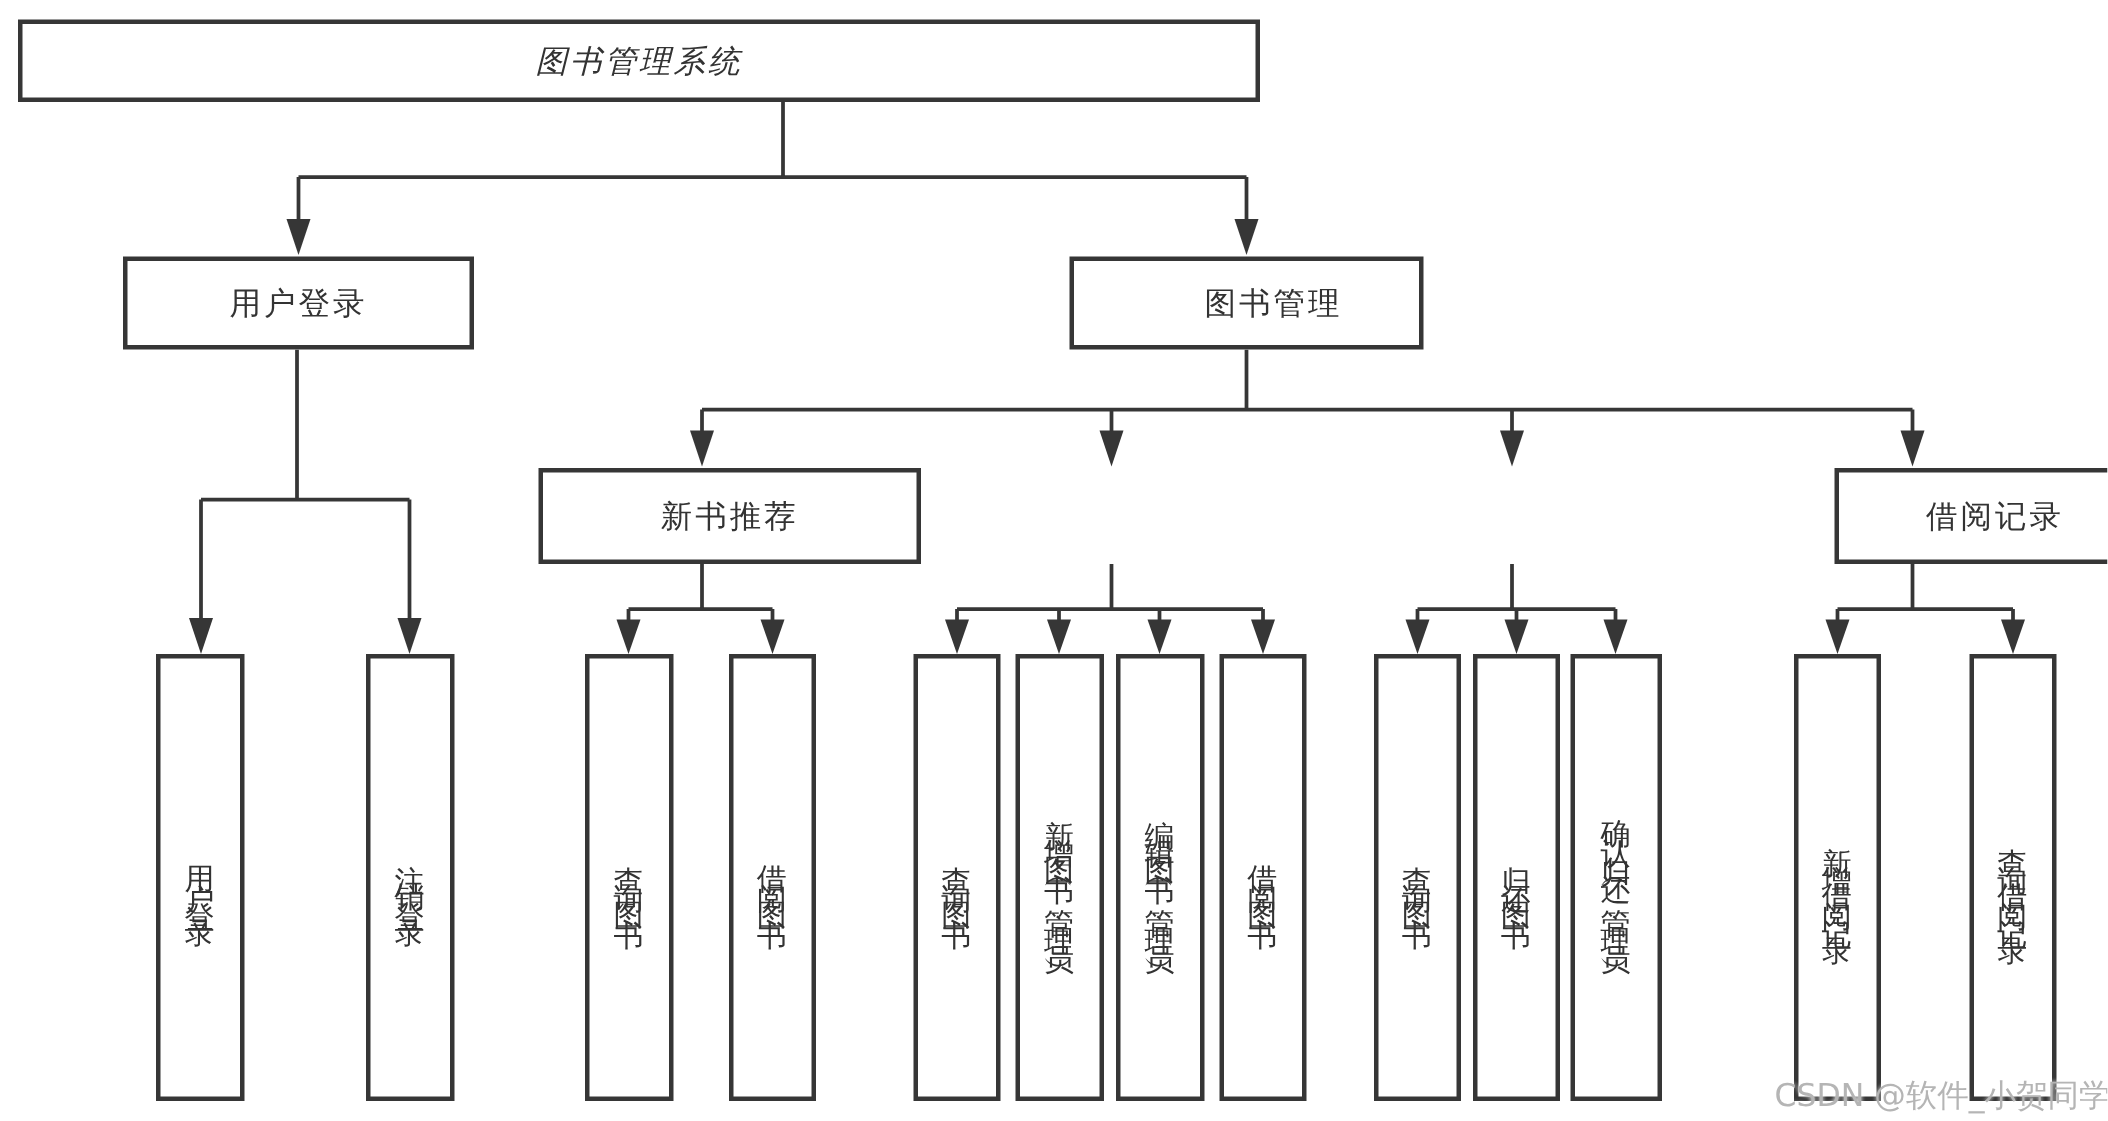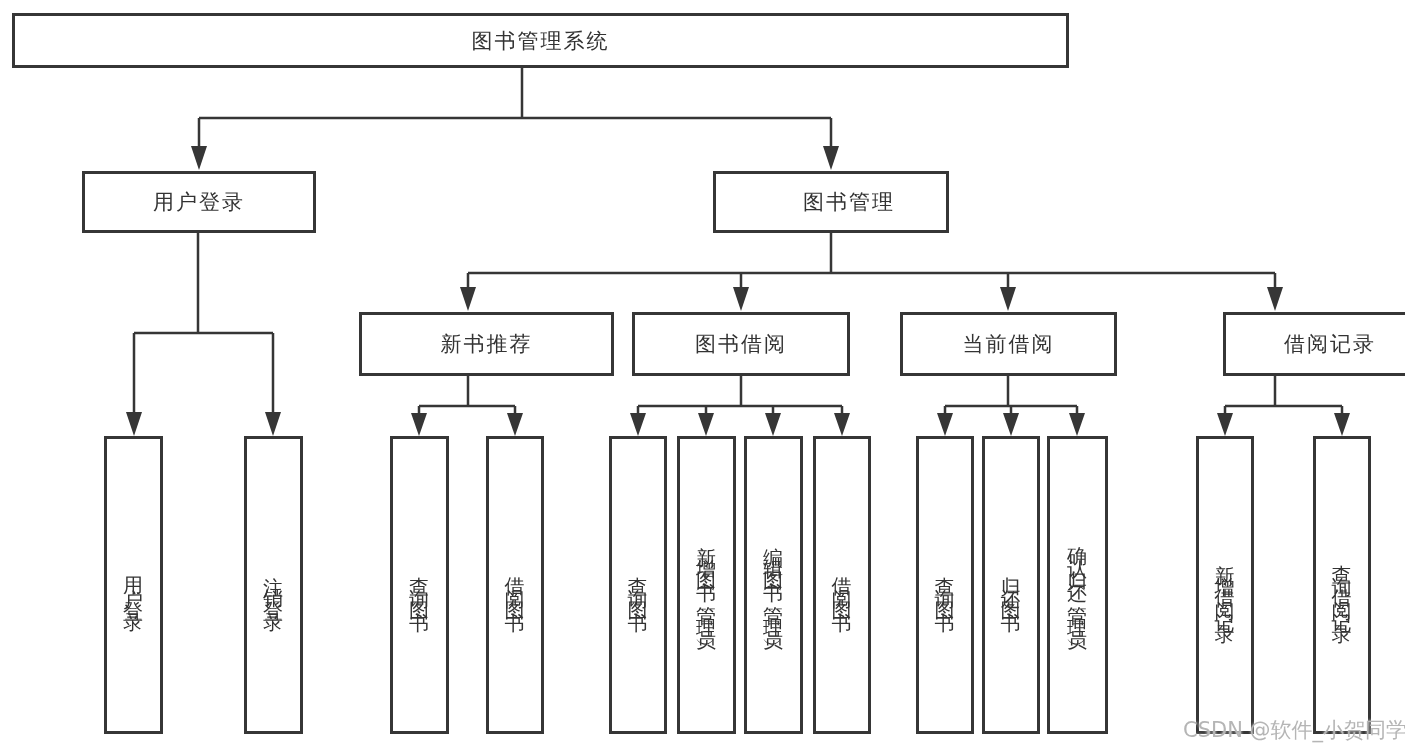--- a/index.html
+++ b/index.html
@@ -93,28 +93,26 @@
 
       <polygon points="937,413 953,413 945,436"></polygon>
       <polygon points="1003,413 1019,413 1011,436"></polygon>
       <polygon points="1069,413 1085,413 1077,436"></polygon>
 
       <polygon points="1217,413 1233,413 1225,436"></polygon>
       <polygon points="1334,413 1350,413 1342,436"></polygon>
     </g>
   </svg>
 
-  <div class="node h" style="left:12px; top:13px; width:1057px; height:55px;">图书管理系统</div>
+  <div class="node h" style="left:12px; top:13px; width:828px; height:55px;font-style:italic;">图书管理系统</div>
 
   <div class="node h" style="left:82px; top:171px; width:234px; height:62px;">用户登录</div>
   <div class="node h" style="left:713px; top:171px; width:236px; height:62px;padding-left:36px;">图书管理</div>
 
   <div class="node h" style="left:359px; top:312px; width:255px; height:64px;">新书推荐</div>
-  <div class="node h" style="left:632px; top:312px; width:218px; height:64px;">图书借阅</div>
-  <div class="node h" style="left:900px; top:312px; width:217px; height:64px;">当前借阅</div>
   <div class="node h" style="left:1223px; top:312px; width:214px; height:64px;">借阅记录</div>
 
   <div class="node v" style="left:104px; top:436px; width:59px; height:298px;">
     <span class="vtext">用户登录</span>
   </div>
   <div class="node v" style="left:244px; top:436px; width:59px; height:298px;">
     <span class="vtext">注销登录</span>
   </div>
 
   <div class="node v" style="left:390px; top:436px; width:59px; height:298px;">

